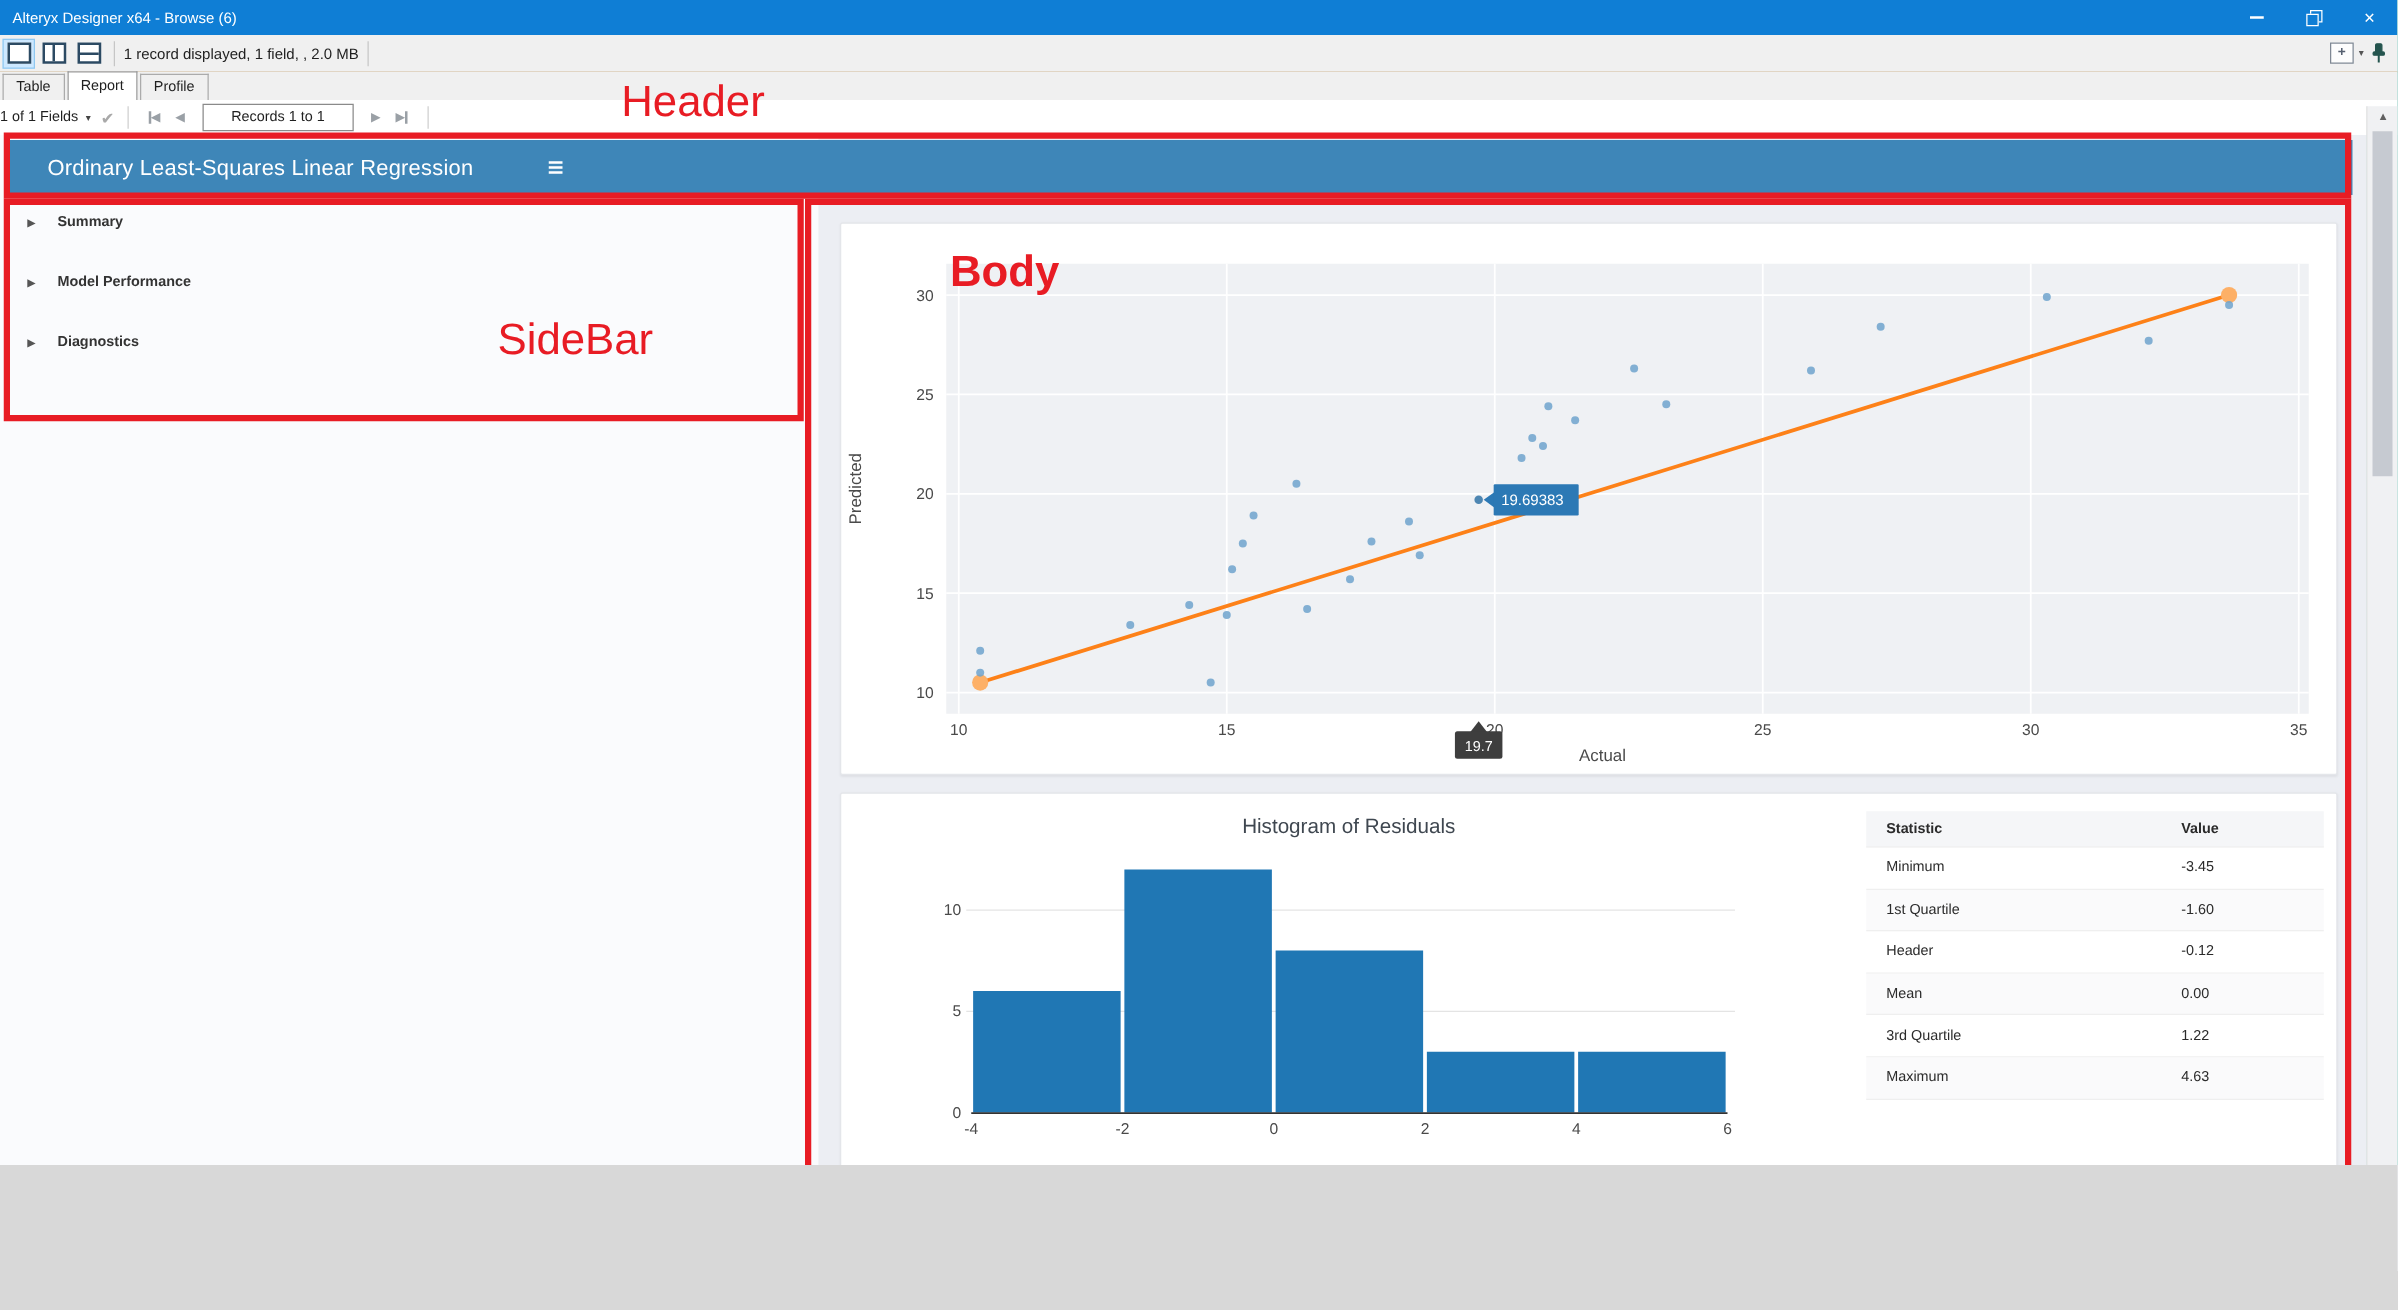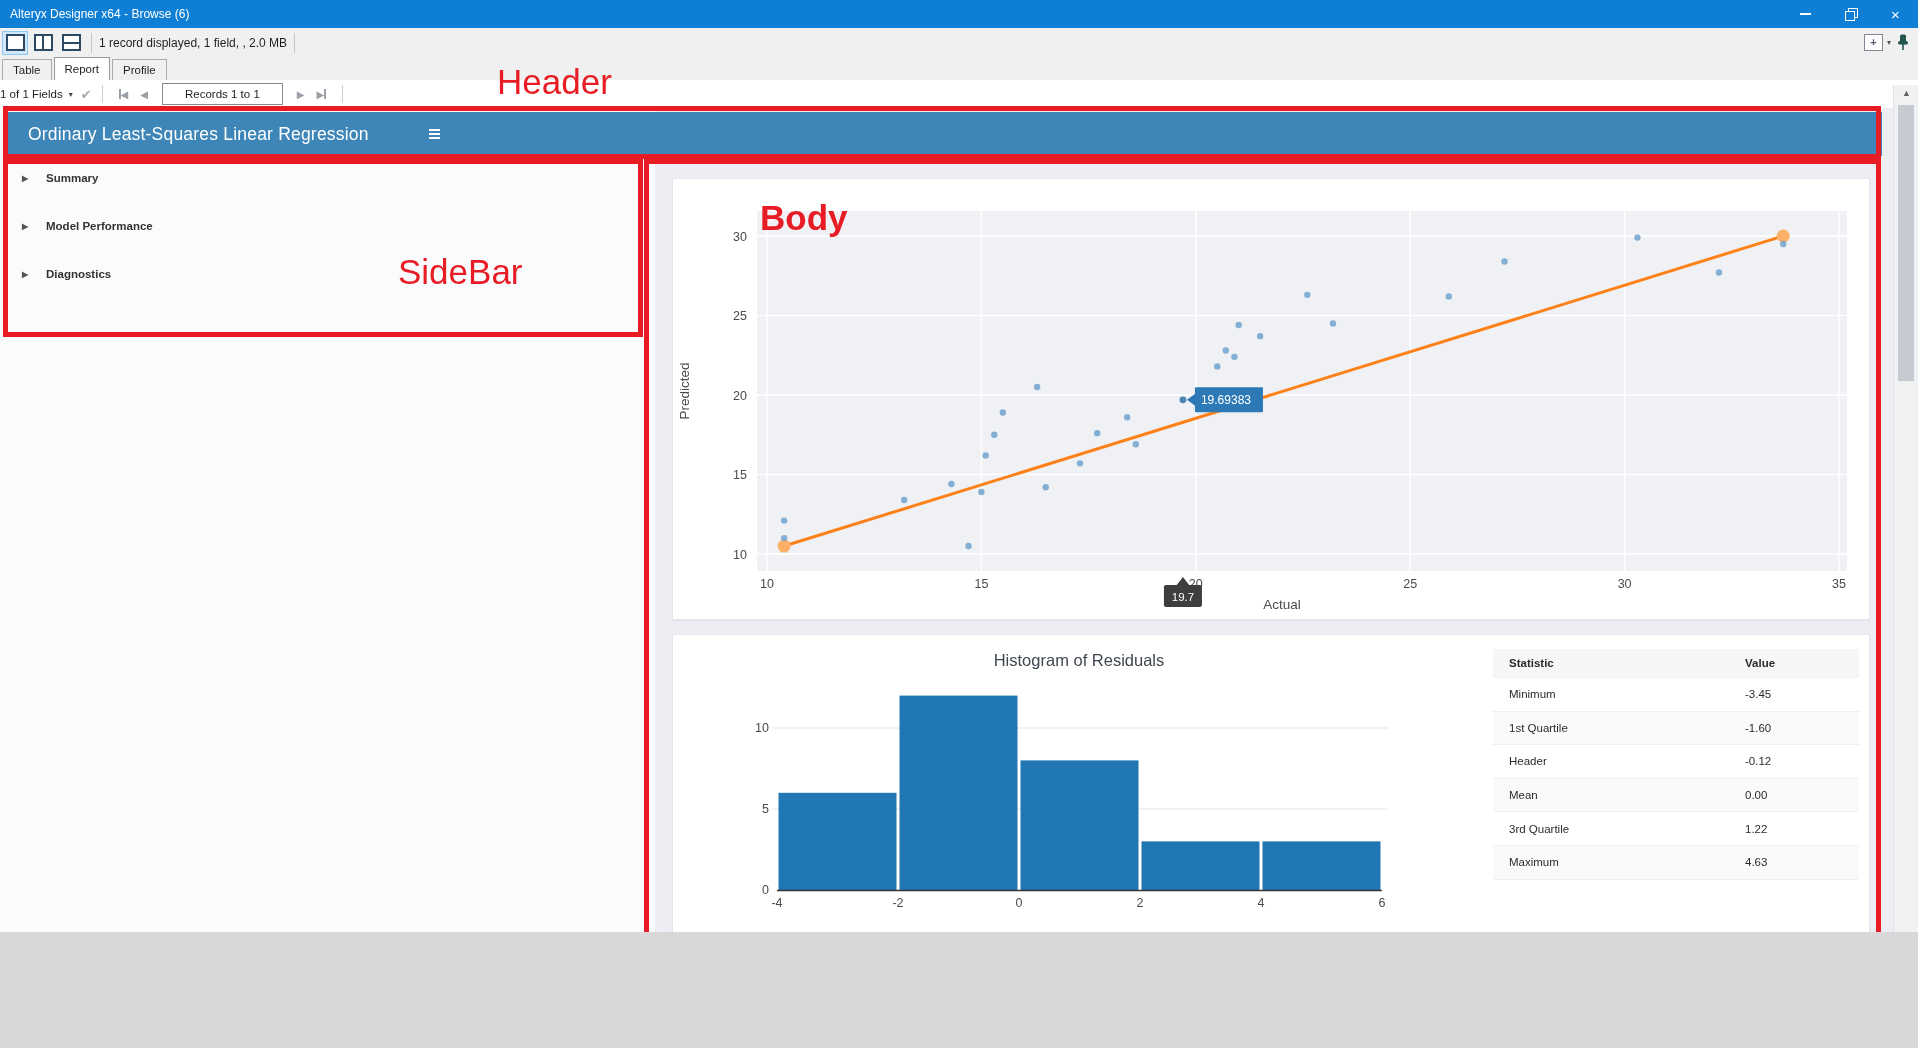--- a/index.html
+++ b/index.html
@@ -48,21 +48,21 @@
   .check{color:#a9a9a9;font-size:13px;margin-left:8px;}
   .nav-sep{width:1px;height:18px;background:#cfcfcf;margin:0 10px;}
   .nav-btn{display:flex;align-items:center;color:#9aa0a6;font-size:10px;margin:0 6px;}
   .nav-btn .bar{width:2px;height:10px;background:#9aa0a6;}
   .records-box{border:1px solid #8a8a8a;height:20px;line-height:20px;padding:0 22px;margin:0 8px;color:#1f1f1f;background:#fff;}
 
   
   .sidebar-bg{left:0;top:108px;width:655px;height:940px;background:#fafbfd;border-right:1px solid #e6e6e6;}
   .body-bg{left:655px;top:108px;width:1238px;height:940px;background:#eceef3;}
   .bluebar{left:8px;top:112px;width:1874px;height:44px;background:#3e86b8;display:flex;align-items:center;}
-  .bluebar .btitle{color:#fff;font-size:17.5px;padding-left:20px;letter-spacing:.2px;}
+  .bluebar .btitle{color:#fff;font-size:17.5px;padding-left:30px;letter-spacing:.2px;}
   .hamburger{margin-left:60px;display:flex;flex-direction:column;gap:2px;cursor:pointer;}
   .hamburger span{display:block;width:11px;height:2px;background:#fff;}
 
   .side-item{position:absolute;left:0;width:640px;height:24px;display:flex;align-items:center;font-size:11.5px;color:#333;font-weight:bold;}
   .side-item .tri{color:#555;font-size:8px;margin-left:22px;width:14px;}
   .side-item .s-lbl{margin-left:10px;font-weight:600;}
 
   .card{background:#fff;border:1px solid #e4e6ea;border-radius:2px;box-shadow:0 1px 2px rgba(0,0,0,.06);}
   #card-scatter{left:672px;top:178px;width:1196px;height:440px;}
   #card-hist{left:672px;top:634px;width:1196px;height:371px;}

